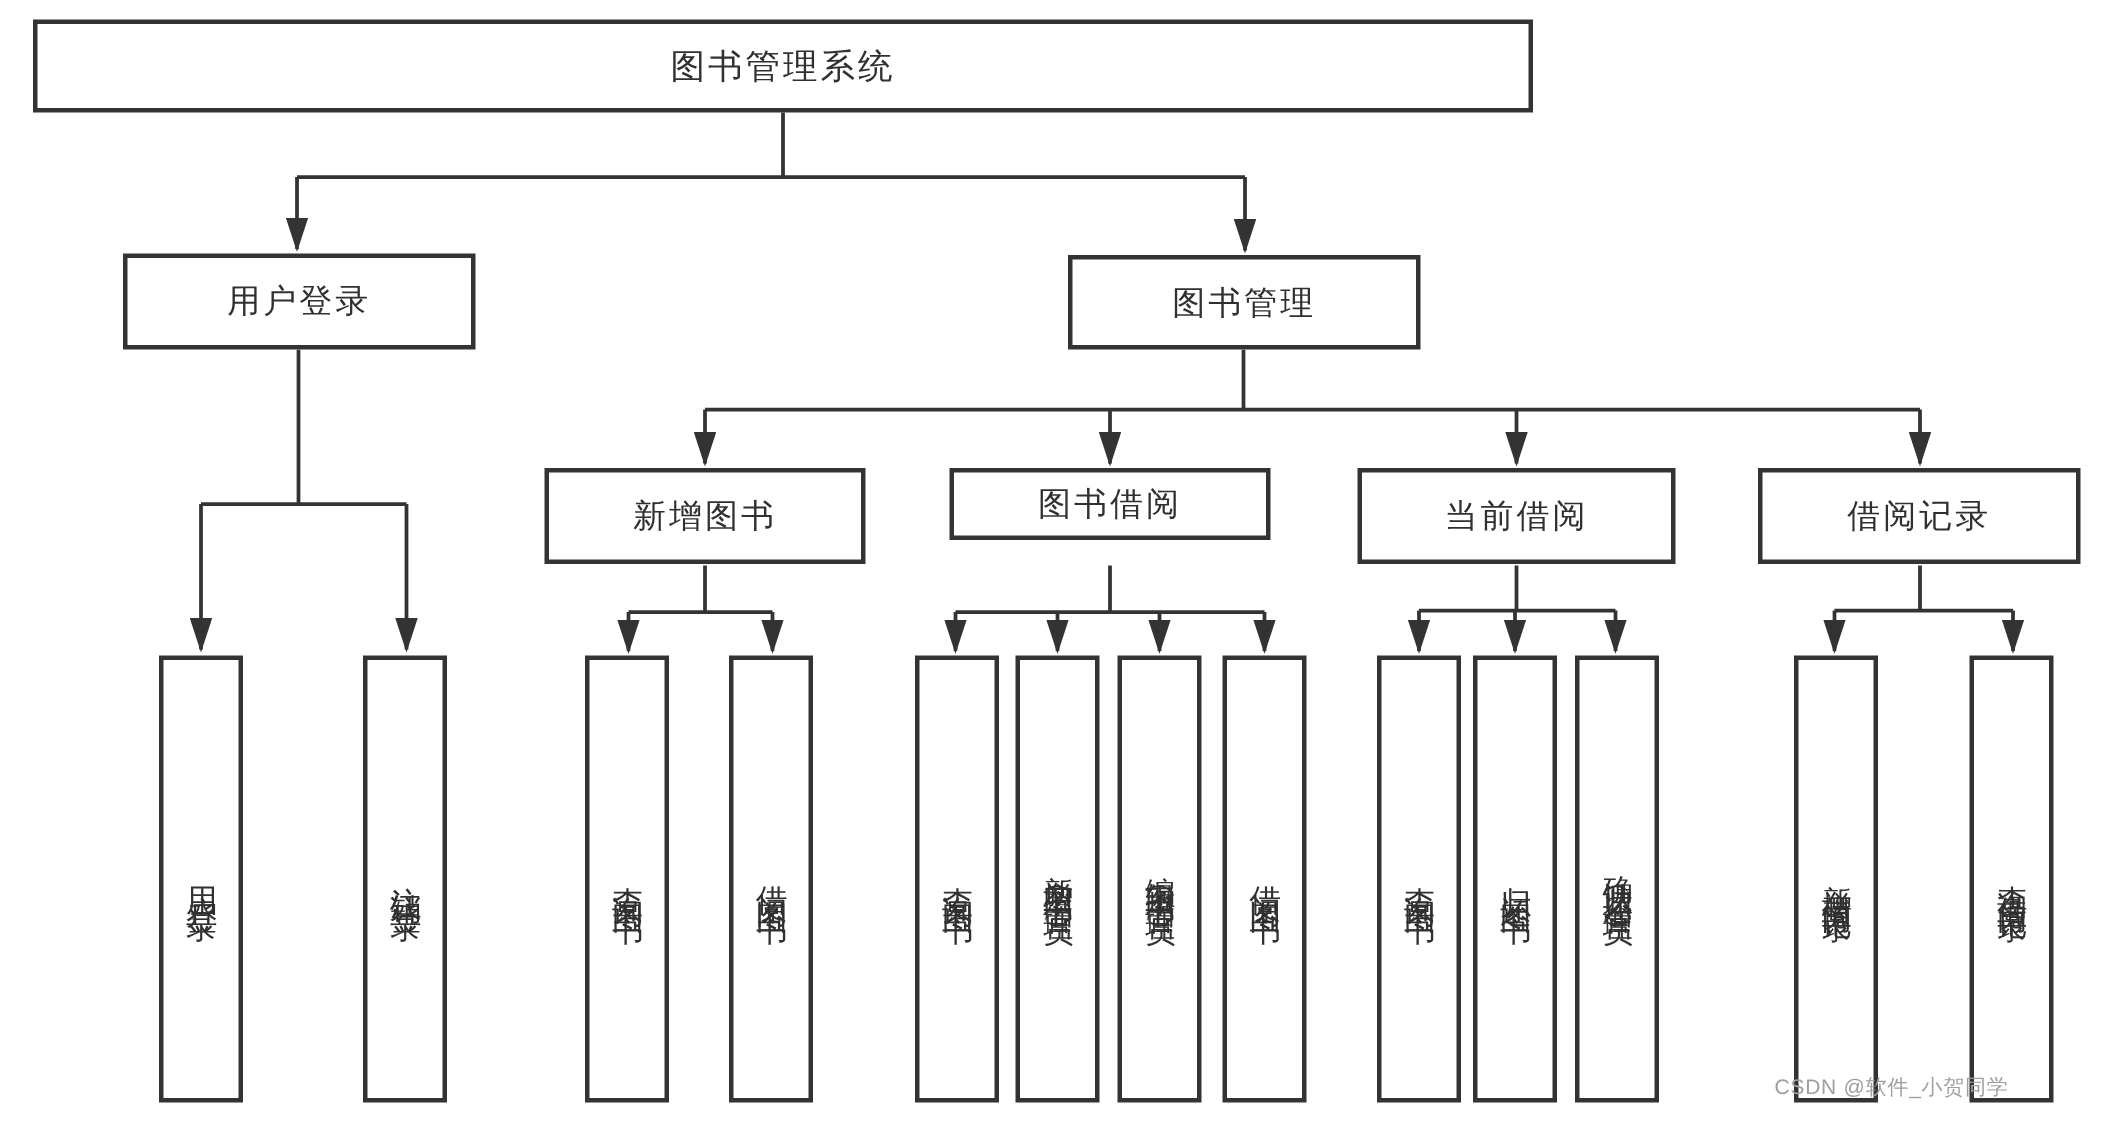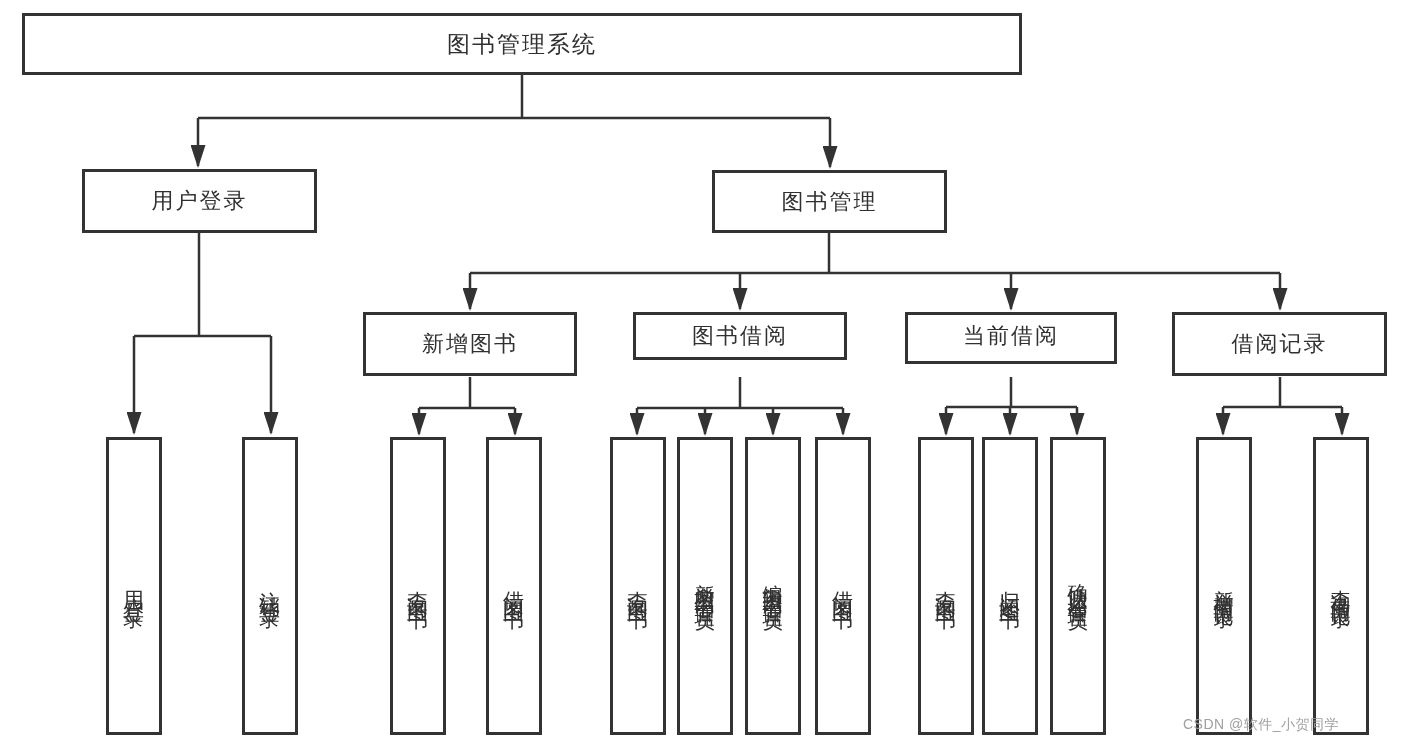--- a/index.html
+++ b/index.html
@@ -103,21 +103,21 @@
     </g>
   </svg>
 
   <div class="node hbox title" style="left:22px;top:13px;width:1000px;height:62px;">图书管理系统</div>
 
   <div class="node hbox" style="left:82px;top:169px;width:235px;height:64px;">用户登录</div>
   <div class="node hbox" style="left:712px;top:170px;width:235px;height:63px;">图书管理</div>
 
   <div class="node hbox" style="left:363px;top:312px;width:214px;height:64px;">新增图书</div>
   <div class="node hbox" style="left:633px;top:312px;width:214px;height:48px;">图书借阅</div>
-  <div class="node hbox" style="left:905px;top:312px;width:212px;height:52px;font-family:Liberation Mono, monospace;">当前借阅</div>
+  <div class="node hbox" style="left:905px;top:312px;width:212px;height:64px;">当前借阅</div>
   <div class="node hbox" style="left:1172px;top:312px;width:215px;height:64px;">借阅记录</div>
 
   <div class="node vbox" style="left:106px;top:437px;width:56px;height:298px;">用户登录</div>
   <div class="node vbox" style="left:242px;top:437px;width:56px;height:298px;">注销登录</div>
 
   <div class="node vbox" style="left:390px;top:437px;width:56px;height:298px;">查询图书</div>
   <div class="node vbox" style="left:486px;top:437px;width:56px;height:298px;">借阅图书</div>
 
   <div class="node vbox" style="left:610px;top:437px;width:56px;height:298px;">查询图书</div>
   <div class="node vbox long" style="left:677px;top:437px;width:56px;height:298px;">新增图书（管理员）</div>

